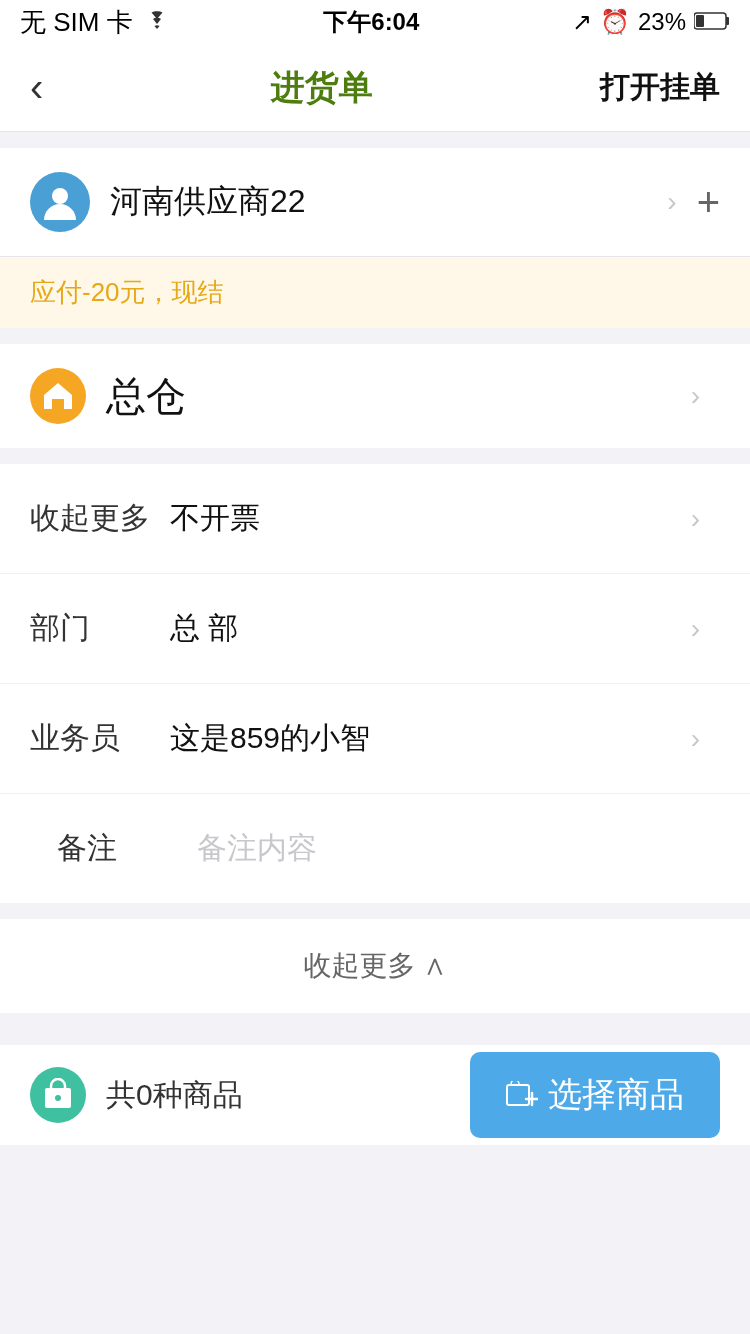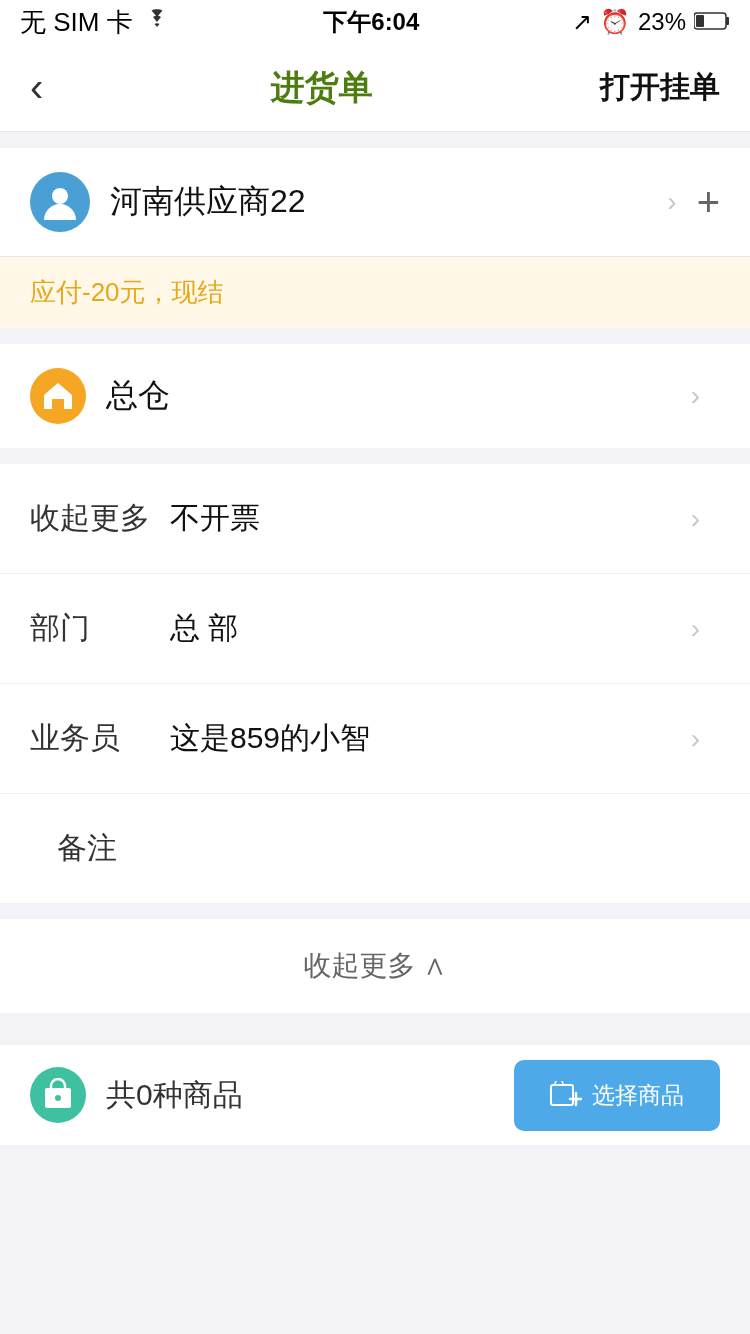--- a/index.html
+++ b/index.html
@@ -18,21 +18,21 @@
       background: #fff;
       display: flex;
       align-items: center;
       justify-content: space-between;
       padding: 0 20px;
       font-size: 26px;
       font-weight: 500;
     }
     .status-left {
       display: flex;
-      align-items: center;
+      align-items: flex-end;
       gap: 10px;
     }
     .status-center {
       font-size: 24px;
       font-weight: 600;
     }
     .status-right {
       display: flex;
       align-items: center;
       gap: 8px;
@@ -140,21 +140,21 @@
       align-items: center;
       justify-content: center;
       margin-right: 20px;
     }
     .warehouse-icon svg {
       width: 34px;
       height: 34px;
     }
     .warehouse-name {
       flex: 1;
-      font-size: 32px;
+      font-size: 40px;
       color: #111;
     }
 
     
     .form-section {
       background: #fff;
       margin-top: 16px;
     }
     .form-row {
       display: flex;
@@ -222,21 +222,21 @@
       background: #4da9e8;
       color: #fff;
       font-size: 30px;
       padding: 20px 36px;
       border-radius: 10px;
       display: flex;
       align-items: center;
       gap: 10px;
     }
     .select-product-btn span {
-      font-size: 23px;
+      font-size: 34px;
     }
   </style>
 </head>
 <body>
 
 <div class="status-bar">
   <div class="status-left">
     <span>无 SIM 卡</span>
     <span>
       <svg width="28" height="22" viewBox="0 0 28 22">
@@ -316,20 +316,21 @@
   </div>
 
   <div class="form-row">
     <span class="form-label">业务员</span>
     <span class="form-value">这是859的小智</span>
     <span class="chevron">›</span>
   </div>
 
   <div class="form-row">
     <span class="form-label">备注</span>
+    <span class="form-placeholder">备注内容</span>
   </div>
 
 </div>
 
 <div class="collapse-bar">
   <span>收起更多 ∧</span>
 </div>
 
 <div class="section-divider"></div>
 

